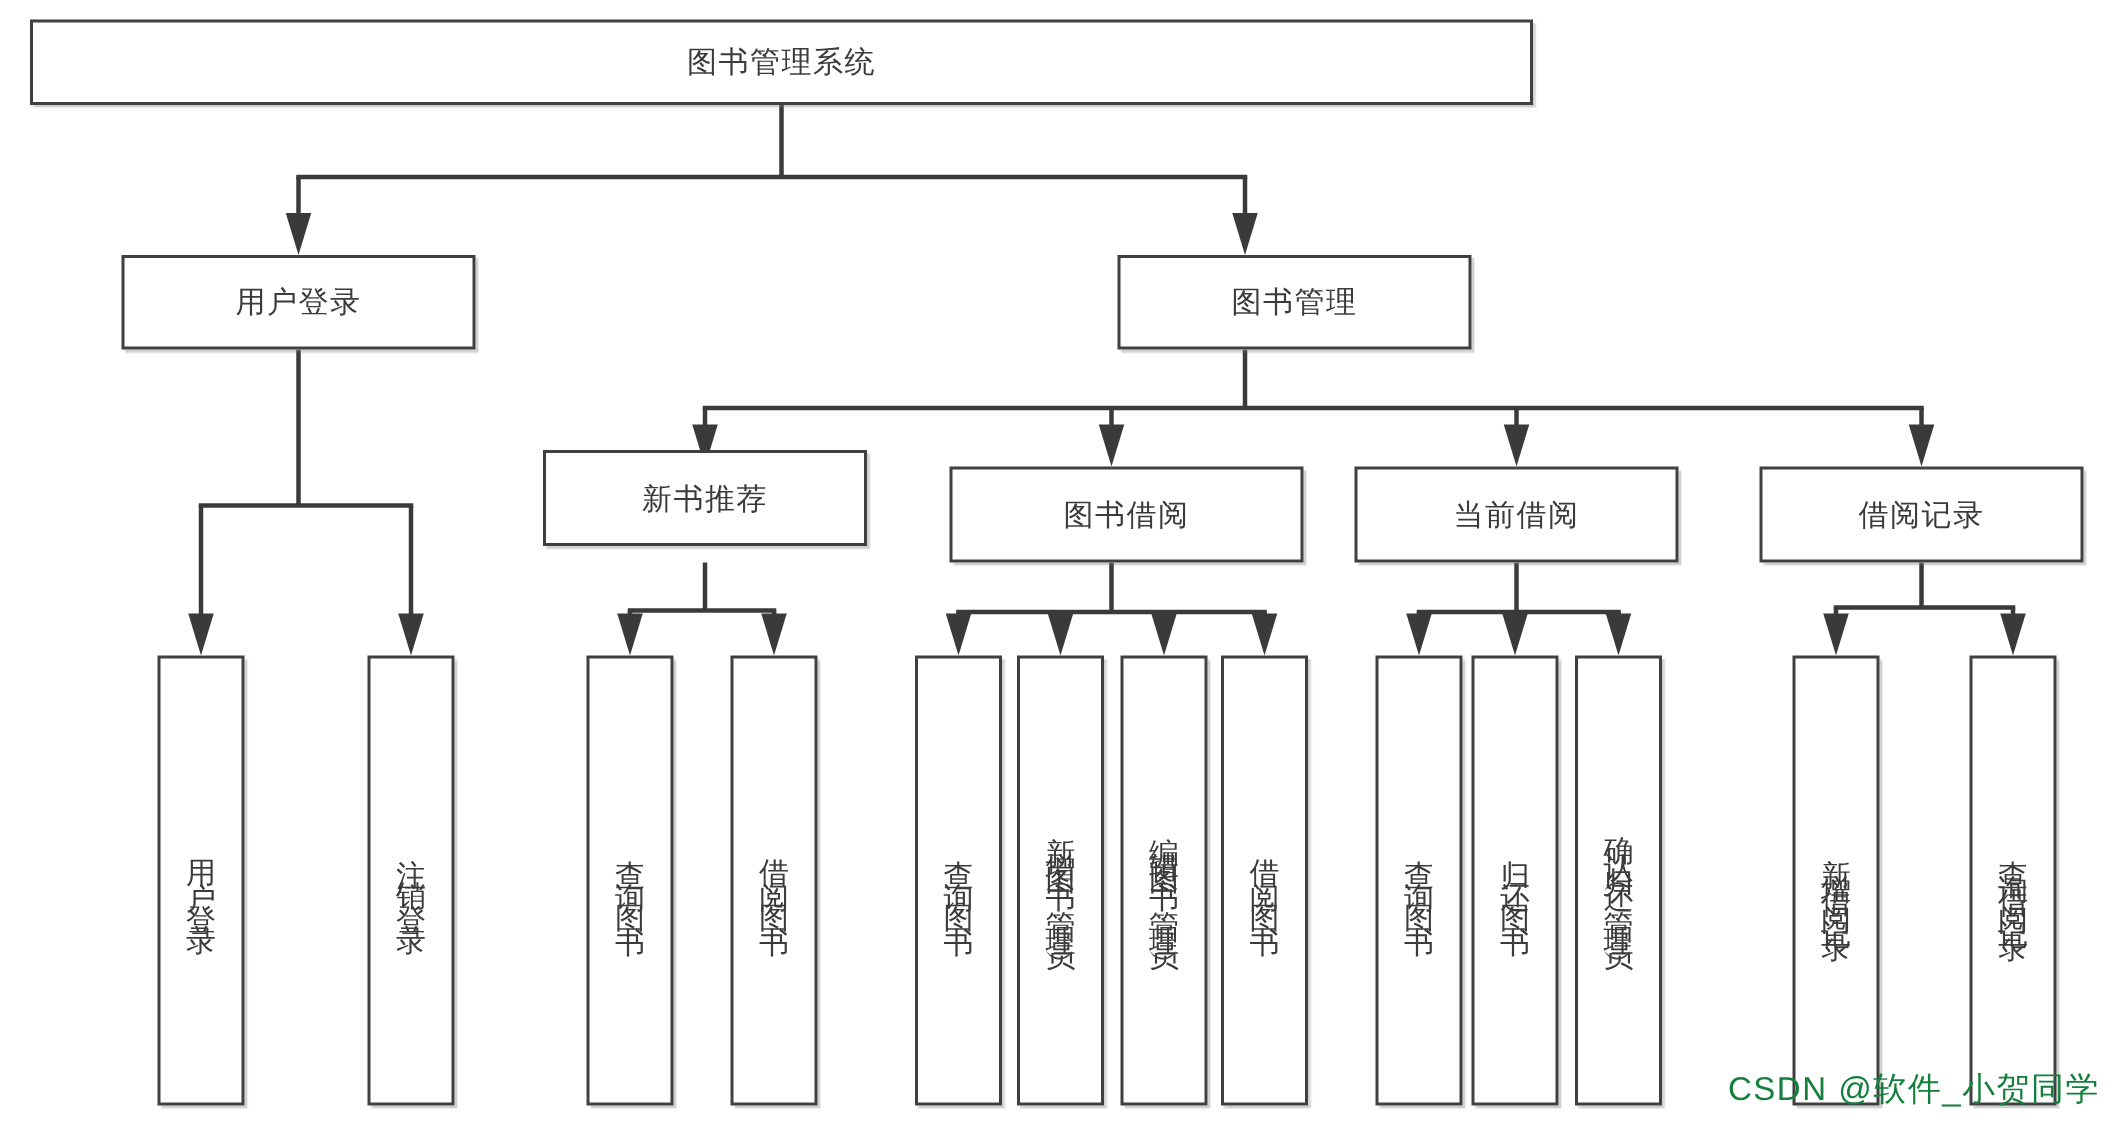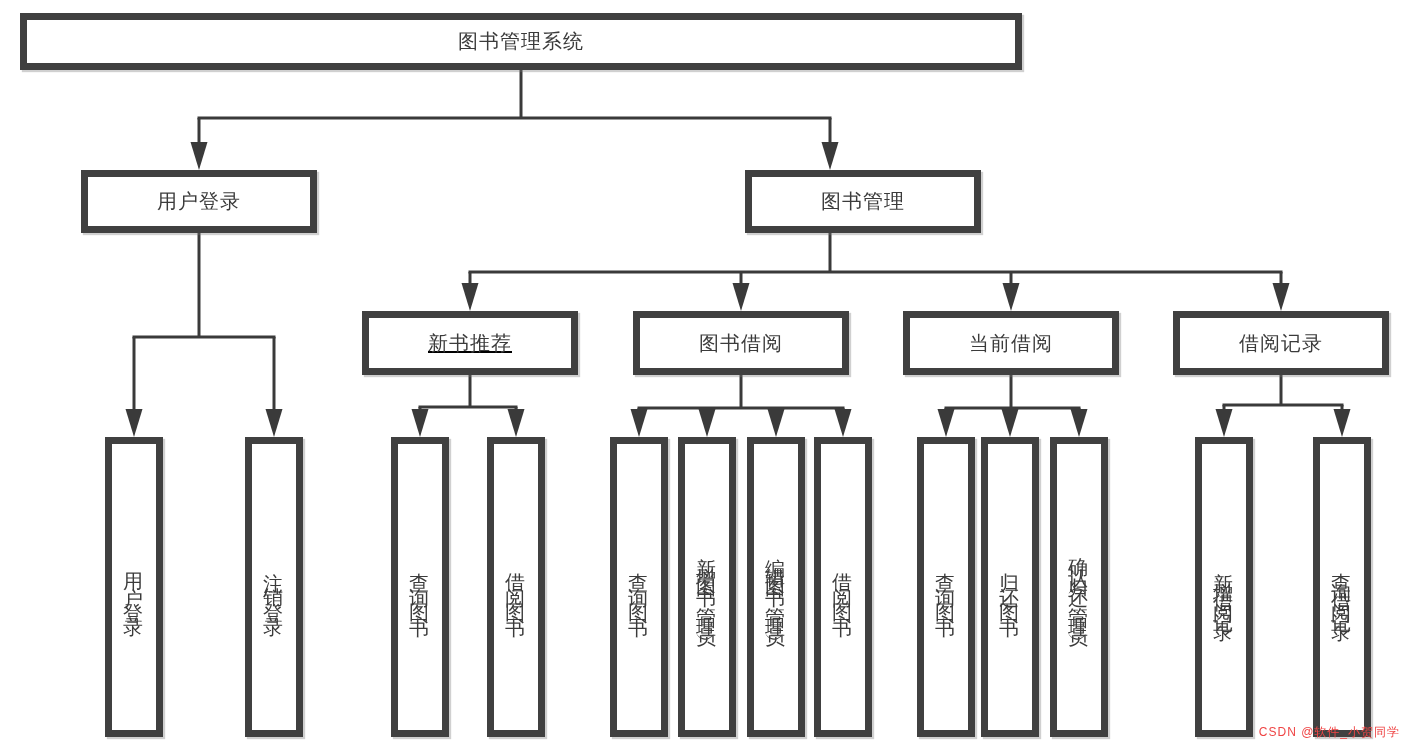--- a/index.html
+++ b/index.html
@@ -4,36 +4,36 @@
 <style>
   html,body { margin:0; padding:0; background:#ffffff; }
   .stage {
     position:relative; width:1405px; height:747px;
     background:#ffffff; overflow:hidden;
     font-family:"Liberation Sans","DejaVu Sans",sans-serif;
   }
   #connectors { position:absolute; left:0; top:0; pointer-events:none; }
   .node {
     position:absolute; box-sizing:border-box;
-    border:7px solid #404040; background:#ffffff;
+    border:2px solid #404040; background:#ffffff;
     display:flex; align-items:center; justify-content:center;
     box-shadow:2px 2px 1px rgba(120,120,120,0.35);
   }
   .h-label {
     font-size:20px; color:#3b3b3b; letter-spacing:1px; white-space:nowrap;
   }
   .v-label {
     writing-mode:vertical-lr; text-orientation:mixed;
     font-size:20px; color:#3b3b3b; letter-spacing:15px;
     white-space:nowrap;
   }
   .v-label.long { letter-spacing:10px; }
   .watermark {
     position:absolute; right:5px; bottom:6px;
-    font-size:12px; color:#ef4444; letter-spacing:1px; white-space:nowrap;
+    font-size:22px; color:#15803d; letter-spacing:1px; white-space:nowrap;
   }
 </style>
 </head>
 <body>
 
 <div class="stage">
 
   <svg id="connectors" width="1405" height="747" viewBox="0 0 1405 747">
       <line x1="521" y1="70" x2="521" y2="118" stroke="#3a3a3a" stroke-width="3"></line>
       <line x1="197.5" y1="118" x2="831.5" y2="118" stroke="#3a3a3a" stroke-width="3"></line>
@@ -93,24 +93,24 @@
     <span class="h-label">图书管理系统</span>
   </div>
 
   <div class="node" style="left:81px; top:170px; width:236px; height:63px;">
     <span class="h-label">用户登录</span>
   </div>
   <div class="node" style="left:713px; top:170px; width:236px; height:63px;margin-left:32px;">
     <span class="h-label">图书管理</span>
   </div>
 
-  <div class="node" style="left:362px; top:311px; width:216px; height:64px;text-decoration:underline;">
+  <div class="node" style="left:362px; top:300px; width:216px; height:64px;">
     <span class="h-label">新书推荐</span>
   </div>
-  <div class="node" style="left:633px; top:311px; width:216px; height:64px;">
+  <div class="node" style="left:633px; top:311px; width:236px; height:64px;">
     <span class="h-label">图书借阅</span>
   </div>
   <div class="node" style="left:1173px; top:311px; width:216px; height:64px;">
     <span class="h-label">借阅记录</span>
   </div>
   <div class="node" style="left:903px; top:311px; width:216px; height:64px;">
     <span class="h-label">当前借阅</span>
   </div>
 
   <div class="node" style="left:105px; top:437px; width:58px; height:300px;">

